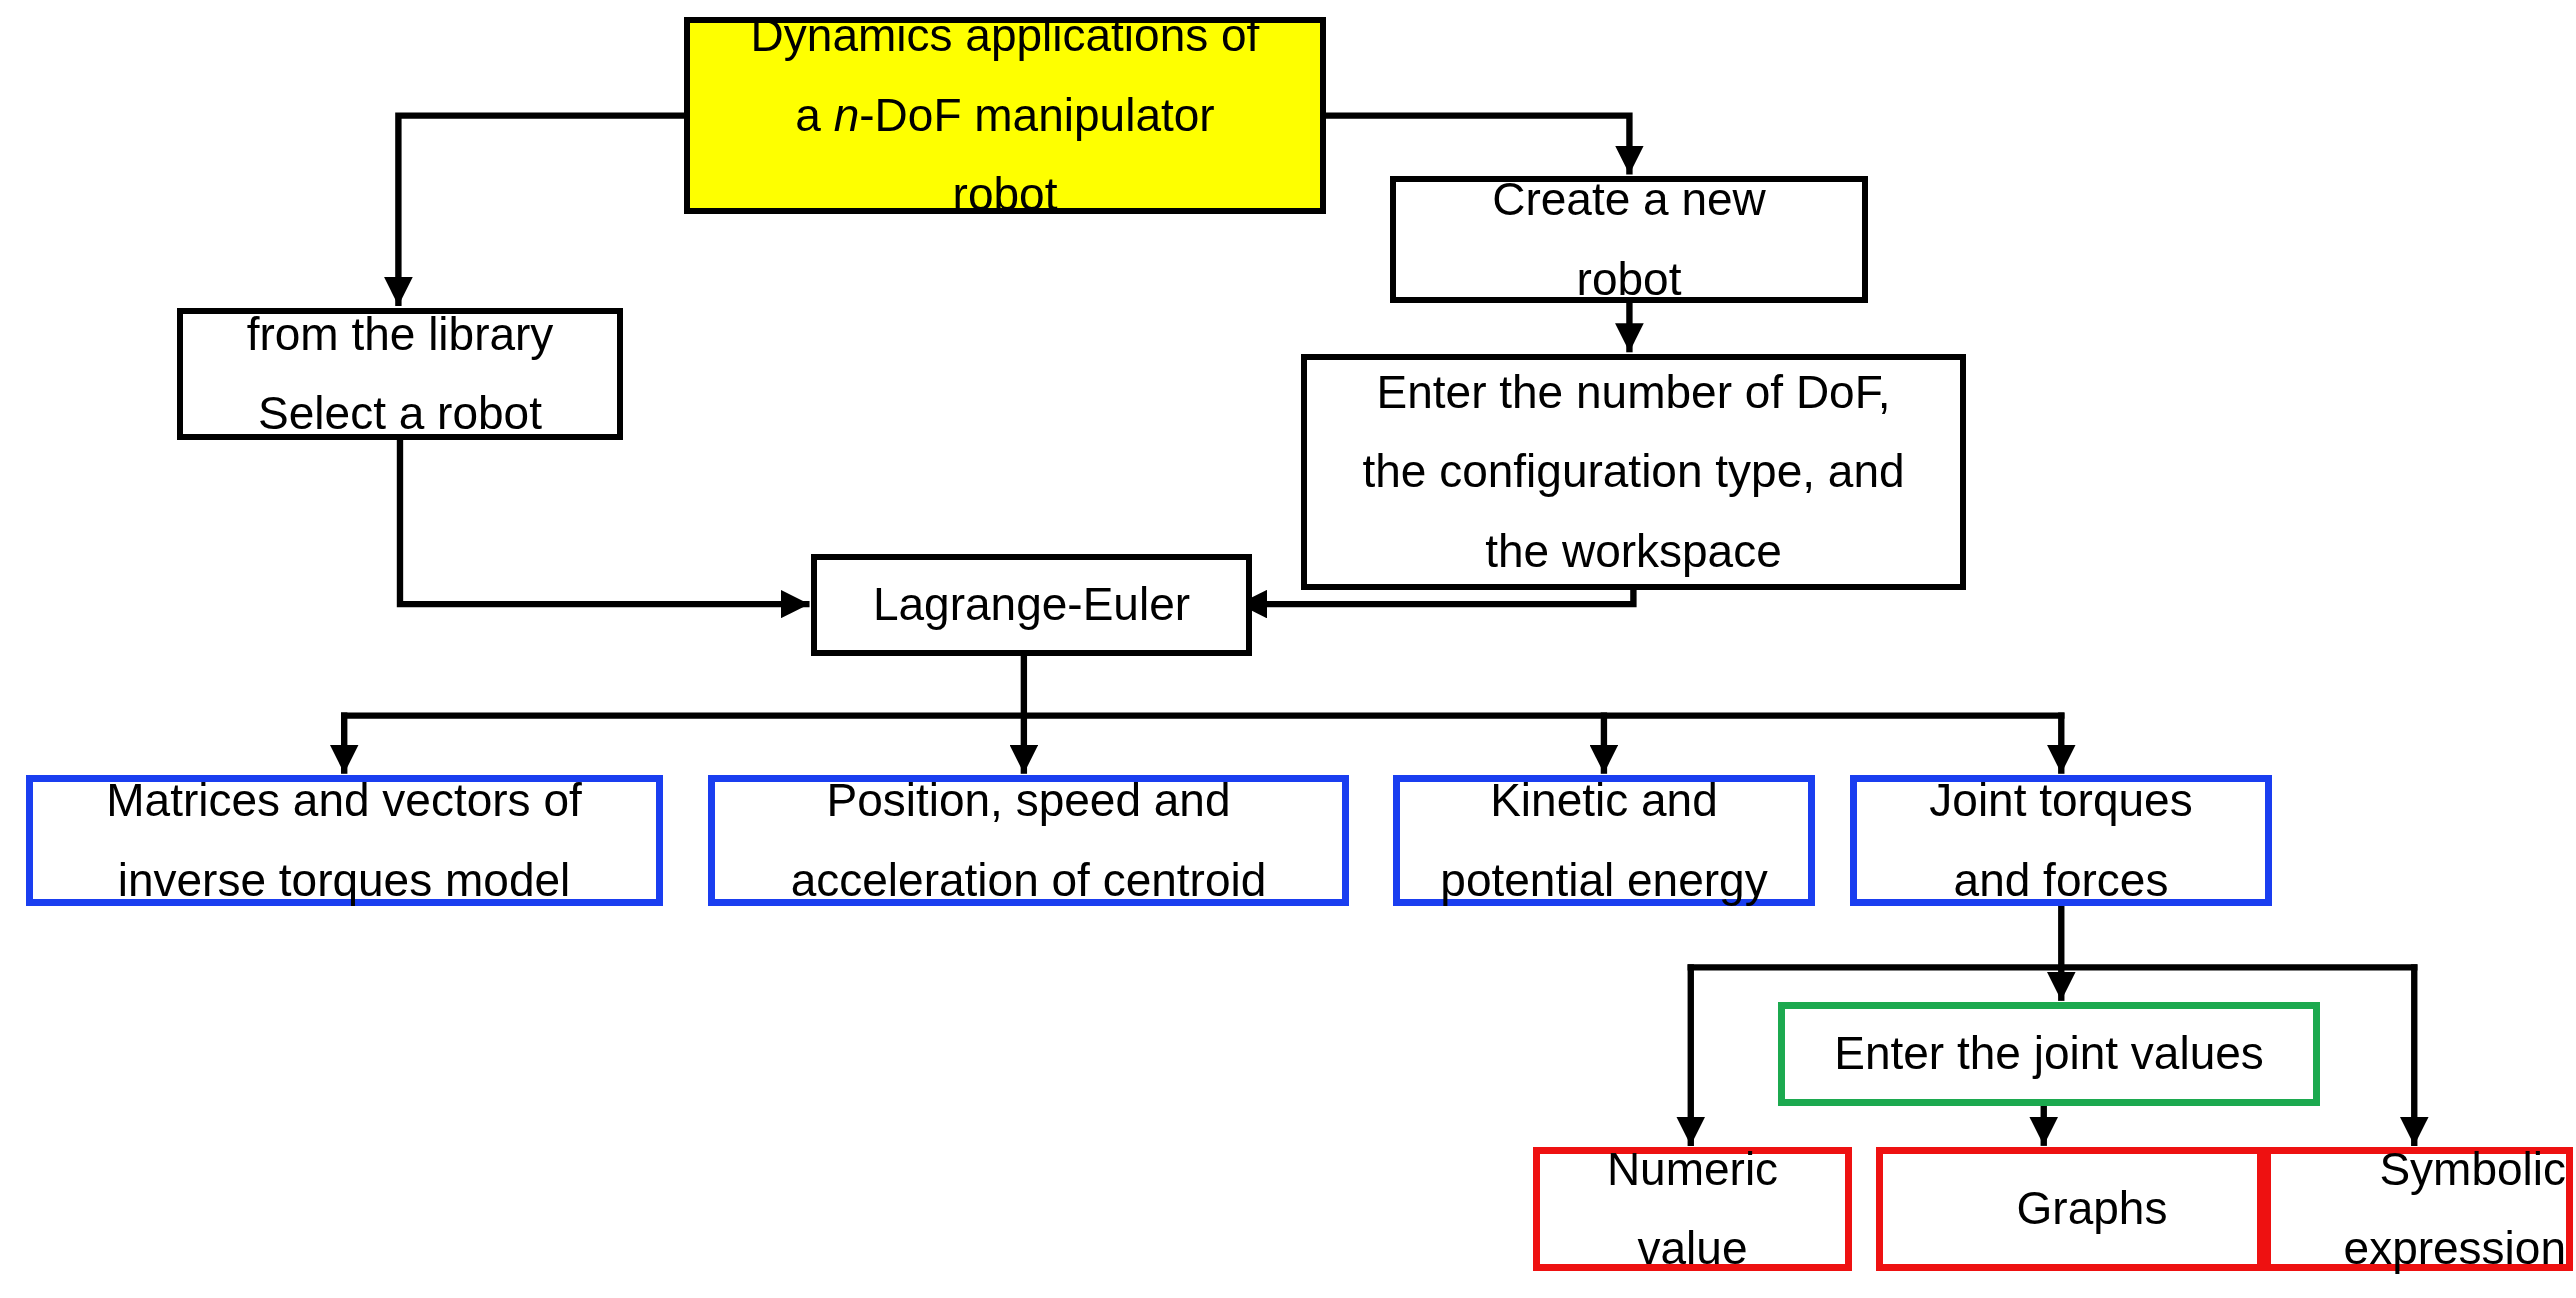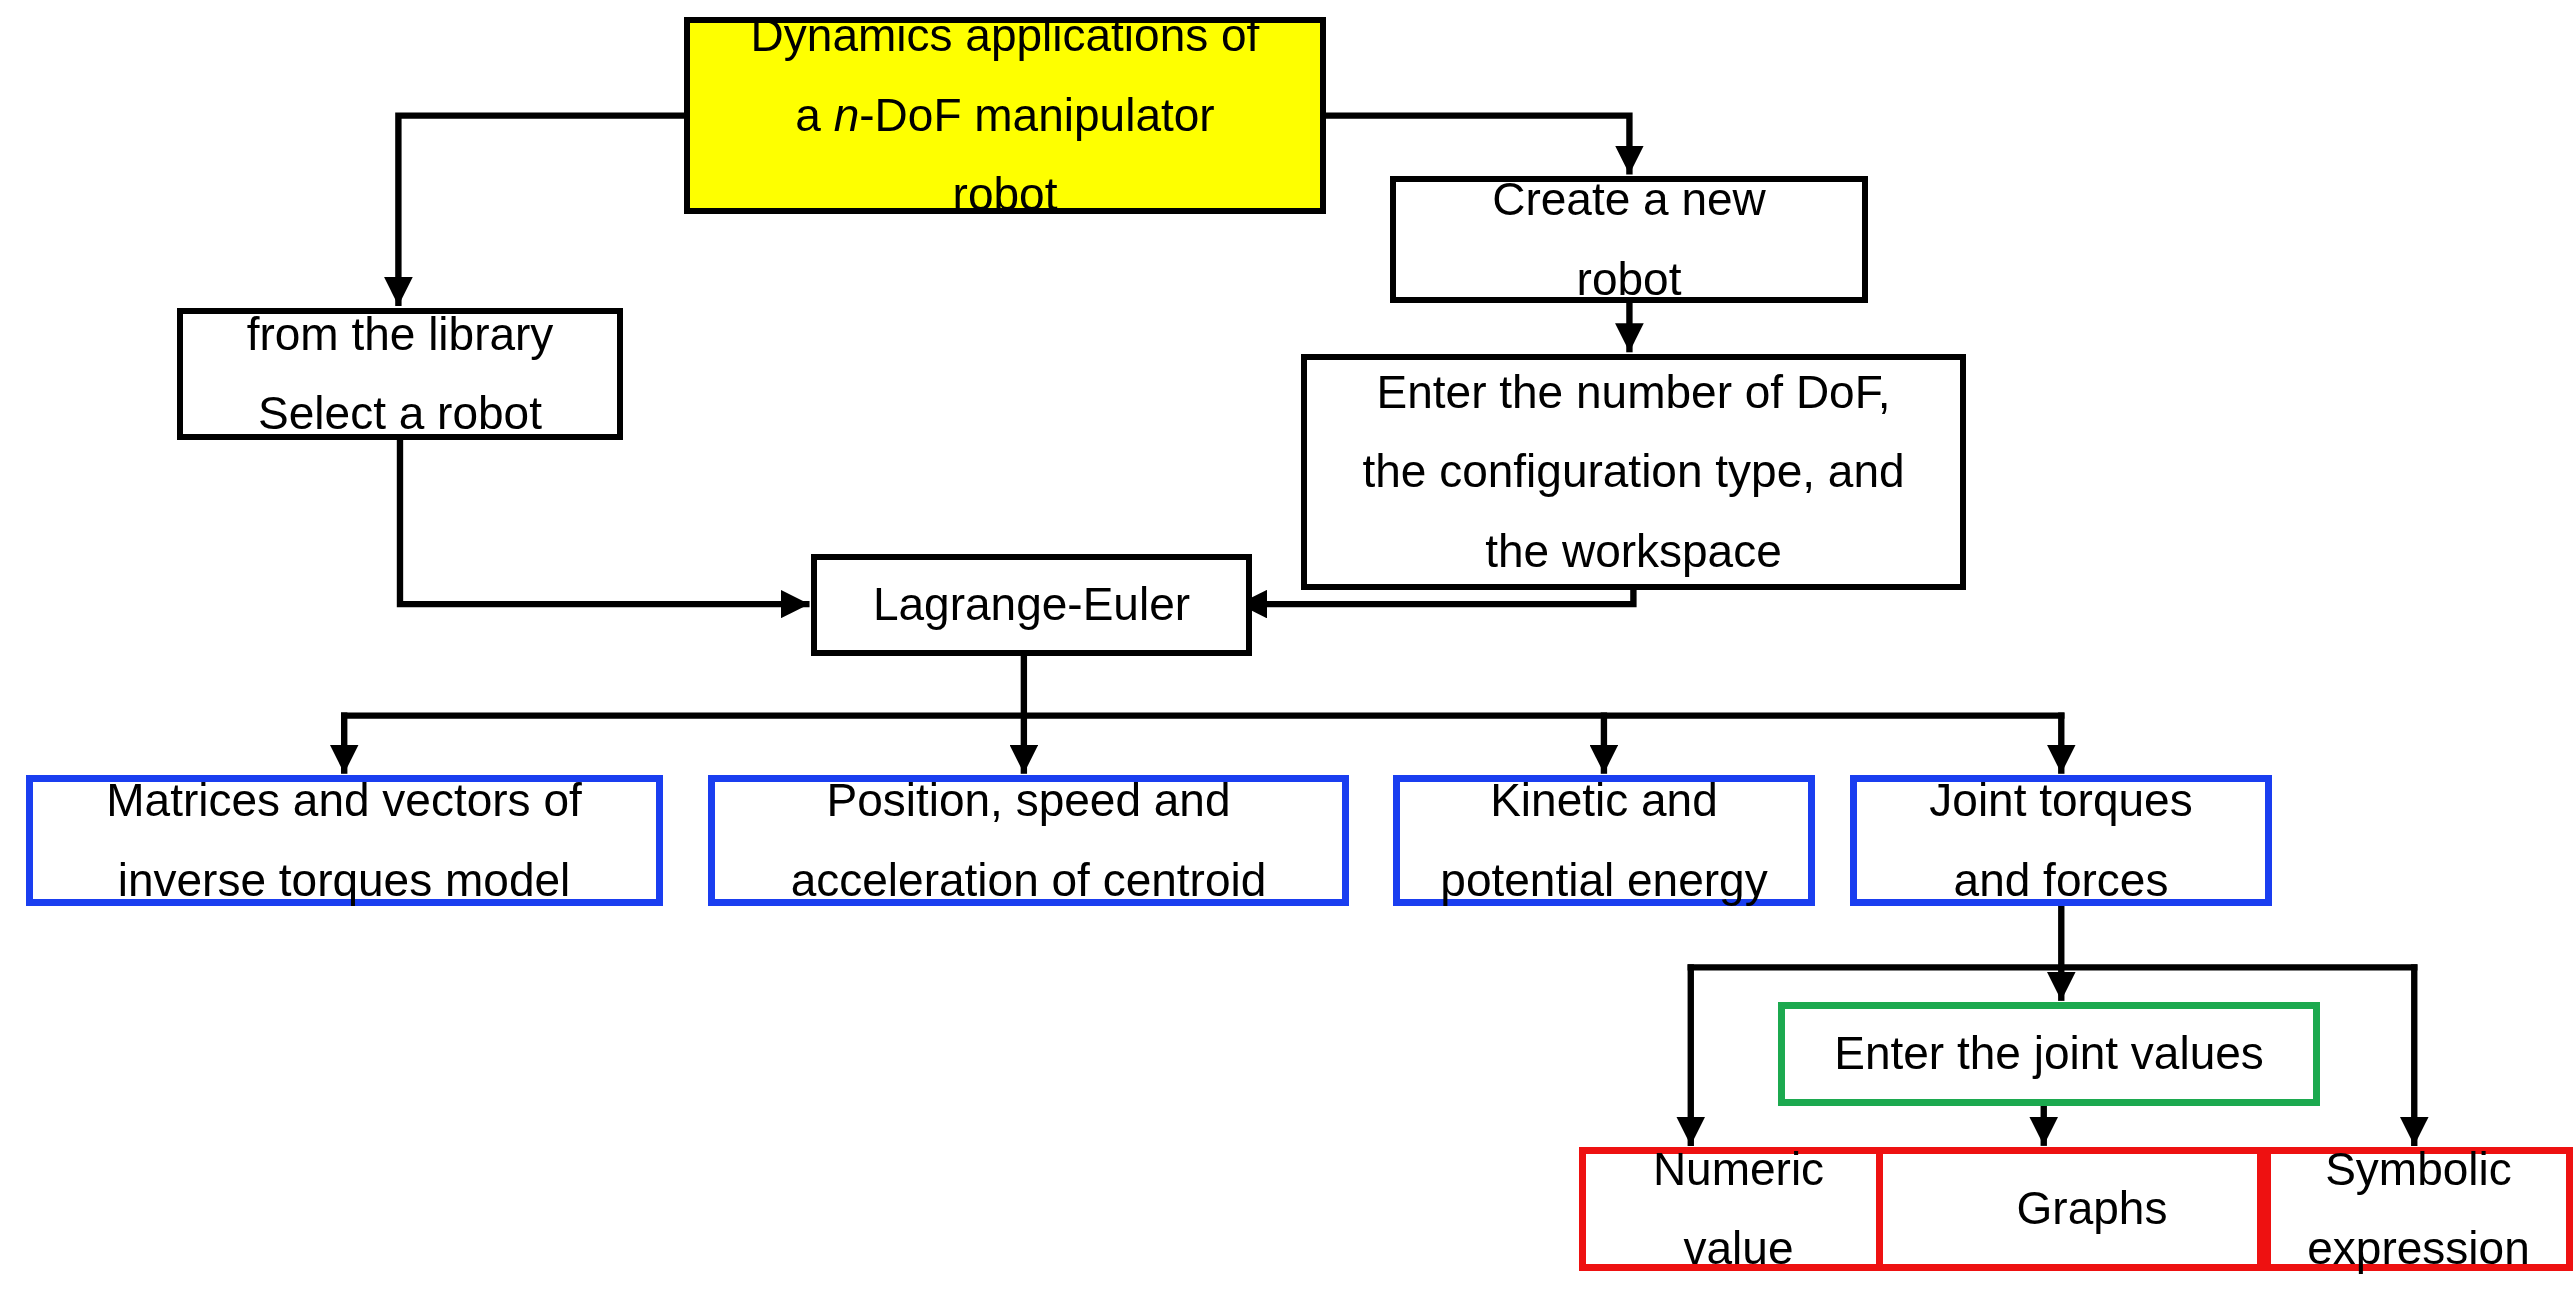--- a/index.html
+++ b/index.html
@@ -50,23 +50,23 @@
   .create-box { left: 1390px; top: 176px;  width: 478px; height: 127px; }
   .enter-box  { left: 1301px; top: 354px;  width: 665px; height: 236px; }
   .lagrange-box { left: 811px; top: 554px; width: 441px; height: 102px; }
   .blue-box  { border: 7.2px solid var(--result-border, #1a3ef0); height: 131px; top: 775px; }
   .matrices-box { left: 25.5px;   width: 637px; }
   .position-box { left: 708px;  width: 641px; }
   .kinetic-box  { left: 1393px; width: 422px; }
   .joint-box    { left: 1850px; width: 422px; }
   .green-box { left: 1778px; top: 1002px; width: 542px; height: 104px; border: 7.2px solid var(--input-border, #1ca94f); }
   .red-box   { border: 7.2px solid var(--output-border, #ee1111); top: 1147px; height: 124px; }
-  .numeric-box  { left: 1533px; width: 319px; margin-left: 46px; }
+  .numeric-box  { left: 1533px; width: 319px; }
   .graphs-box   { left: 1876px; width: 388px; padding-left: 44px; }
-  .symbolic-box { left: 2264px; width: 309px; }
+  .symbolic-box { left: 2264px; width: 309px; align-items: flex-end; }
 </style>
 </head>
 <body>
 
 <div class="canvas">
 
   <svg class="connectors" viewBox="0 0 3233 1630" xmlns="http://www.w3.org/2000/svg">
     <defs>
       <marker id="arrow" viewBox="0 0 10 10" refX="9" refY="5" markerWidth="4.5" markerHeight="4.5" orient="auto-start-reverse">
         <path d="M 0 0 L 10 5 L 0 10 z" style="fill: var(--connector, #000000); stroke: none;"></path>

